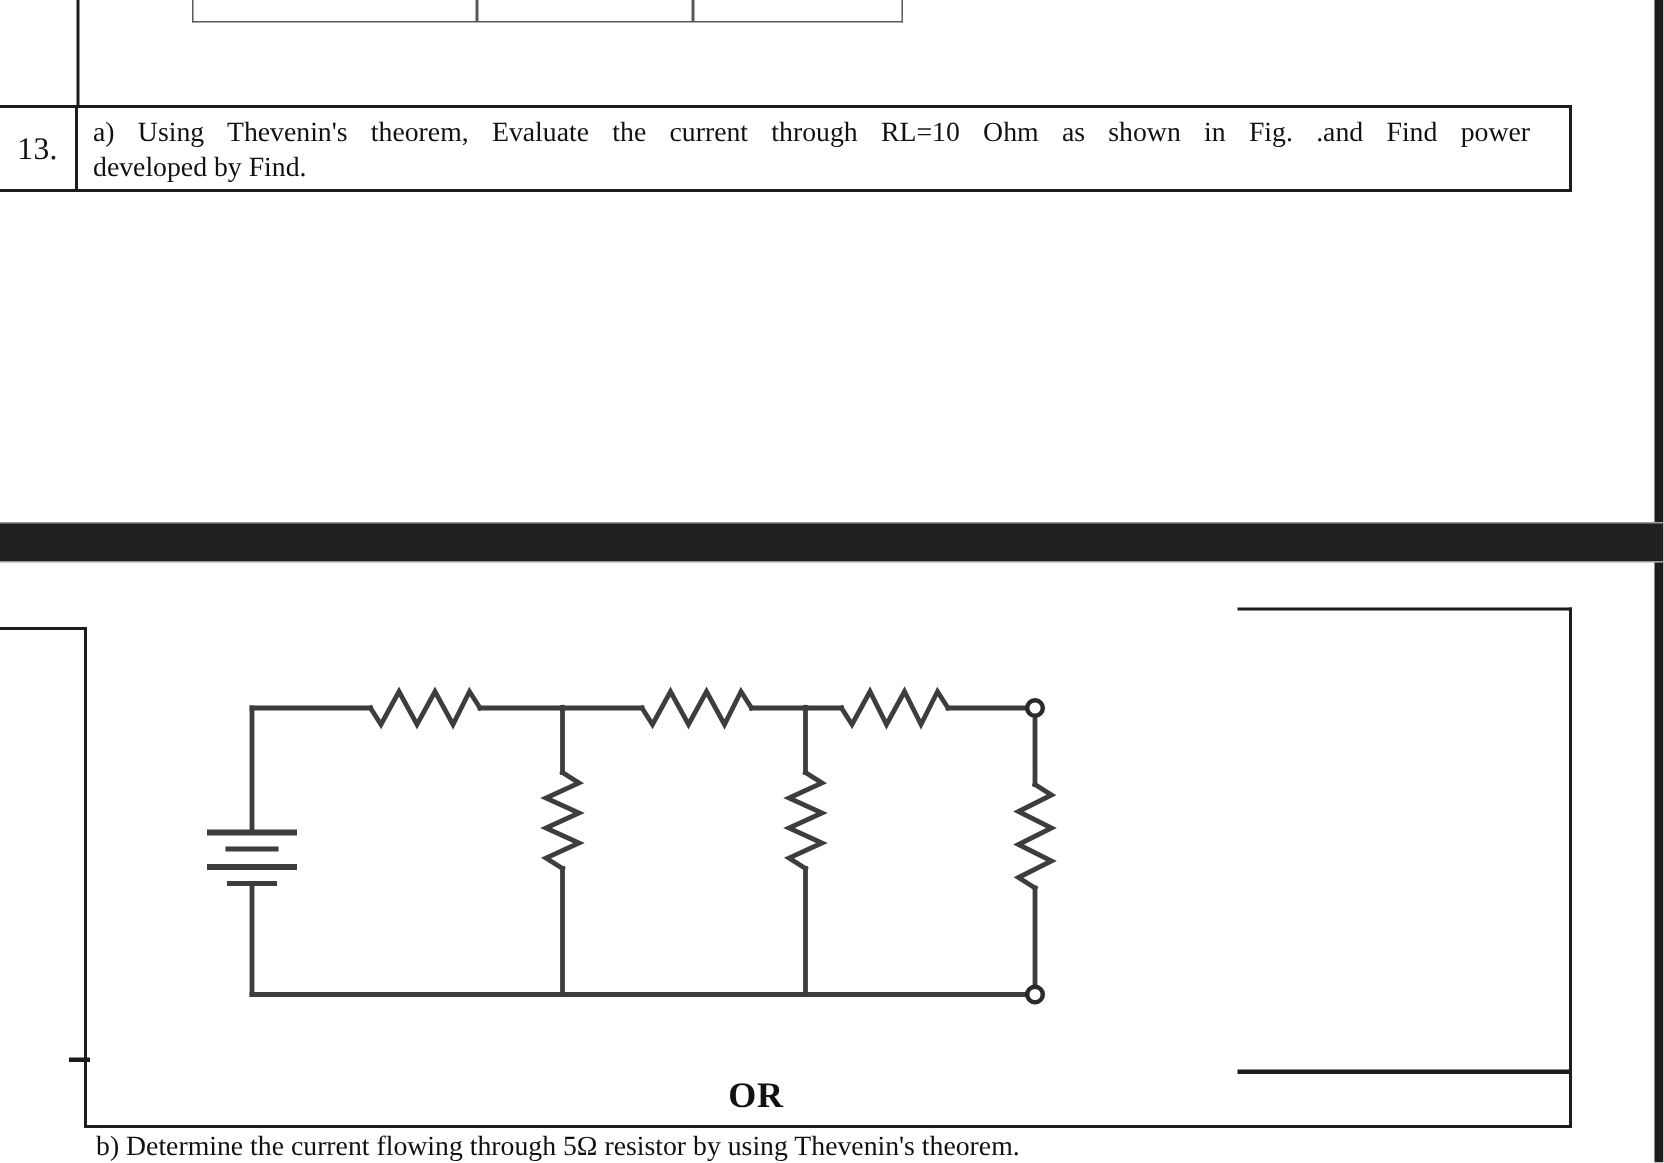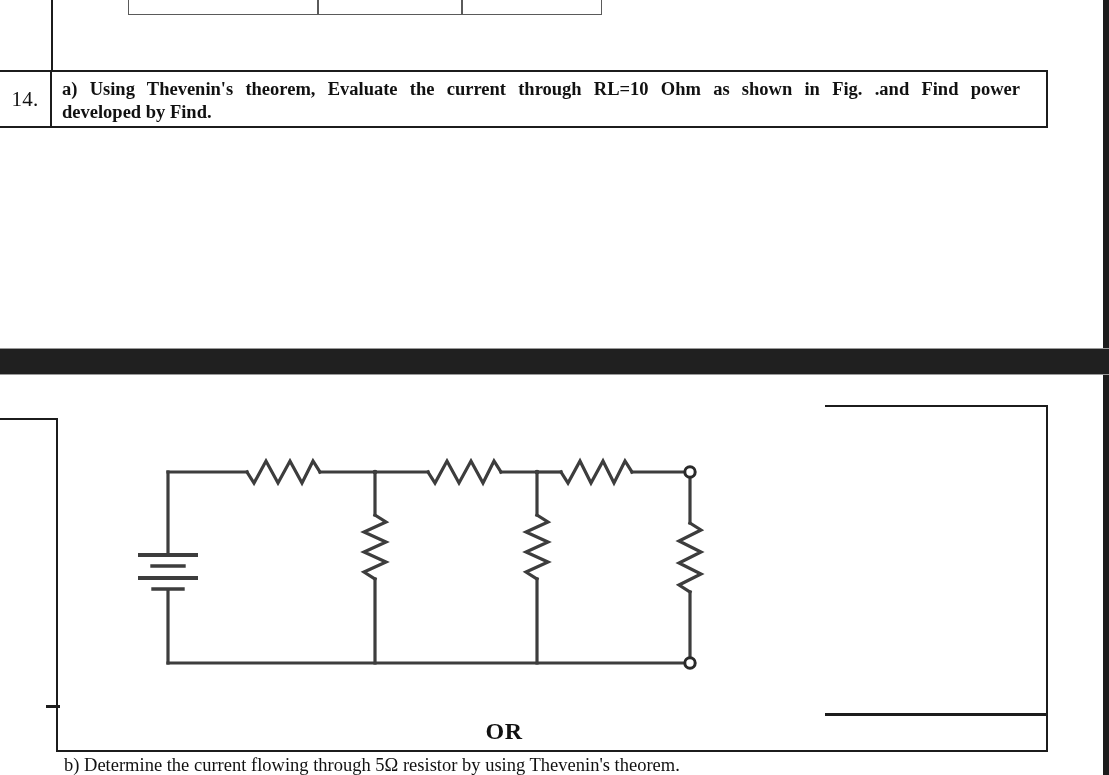--- a/index.html
+++ b/index.html
@@ -51,21 +51,20 @@
     display: flex; align-items: center; justify-content: center;
   }
   .q-num-cell span {
     font-size: 21px; font-weight: 500; letter-spacing: .2px;
   }
   .q-body-cell {
     position: absolute;
     left: 52px; top: 0; right: 16px; height: 100%;
     padding: 6px 10px 0 10px;
     box-sizing: border-box;
-    font-weight: bold;
   }
   .q-line {
     font-size: 18.5px;
     line-height: 23px;
     text-align: justify;
     text-align-last: justify;
     white-space: nowrap;
   }
   .q-line.lastline {
     text-align: left; text-align-last: left;
@@ -168,21 +167,21 @@
 
   <div class="mini-table">
     <div class="divider" style="left:188px"></div>
     <div class="divider" style="left:332px"></div>
   </div>
 
   <div class="col-line-up"></div>
 
   <div class="q-table">
     <div class="q-num-cell">
-      <span>14.</span>
+      <span>13.</span>
     </div>
     <div class="q-body-cell">
       <div class="q-line">a)  Using  Thevenin's  theorem,  Evaluate  the  current  through  RL=10  Ohm  as  shown  in  Fig.  .and  Find  power</div>
       <div class="q-line lastline">developed by Find.</div>
     </div>
   </div>
 
   <div class="page1-right-edge"></div>
 </div>
 

